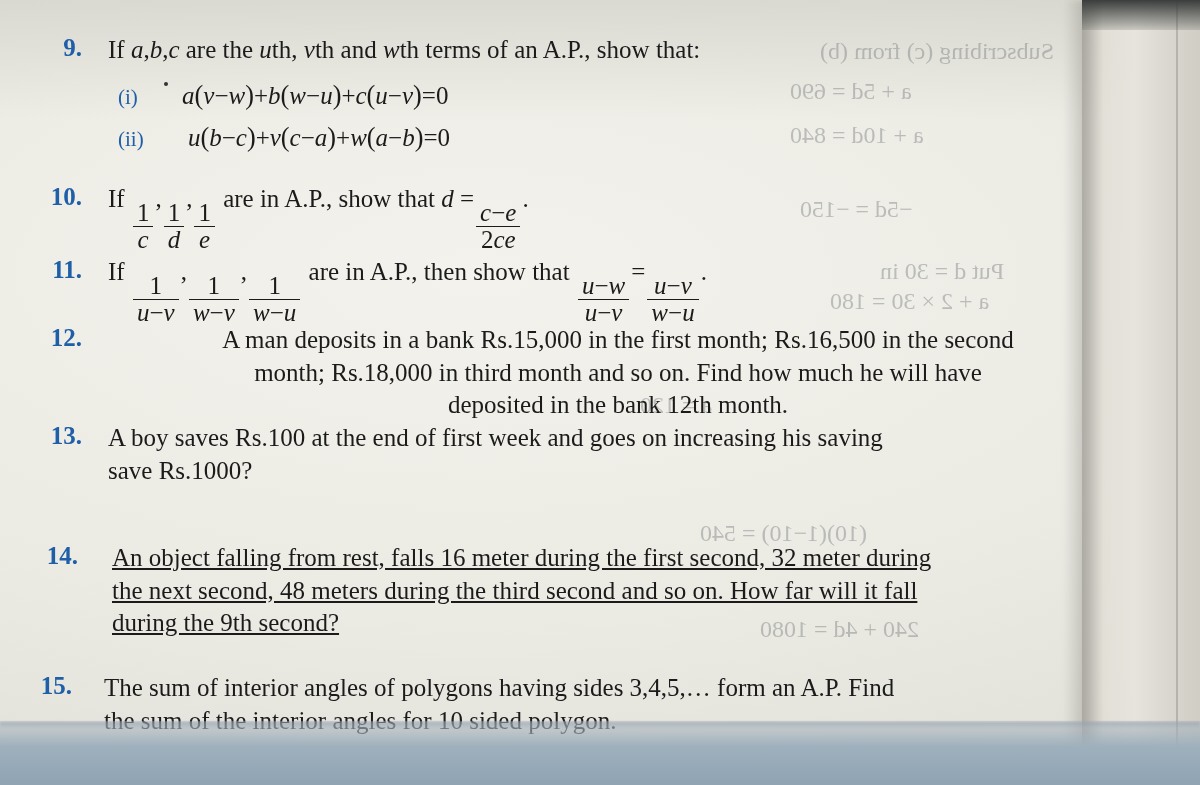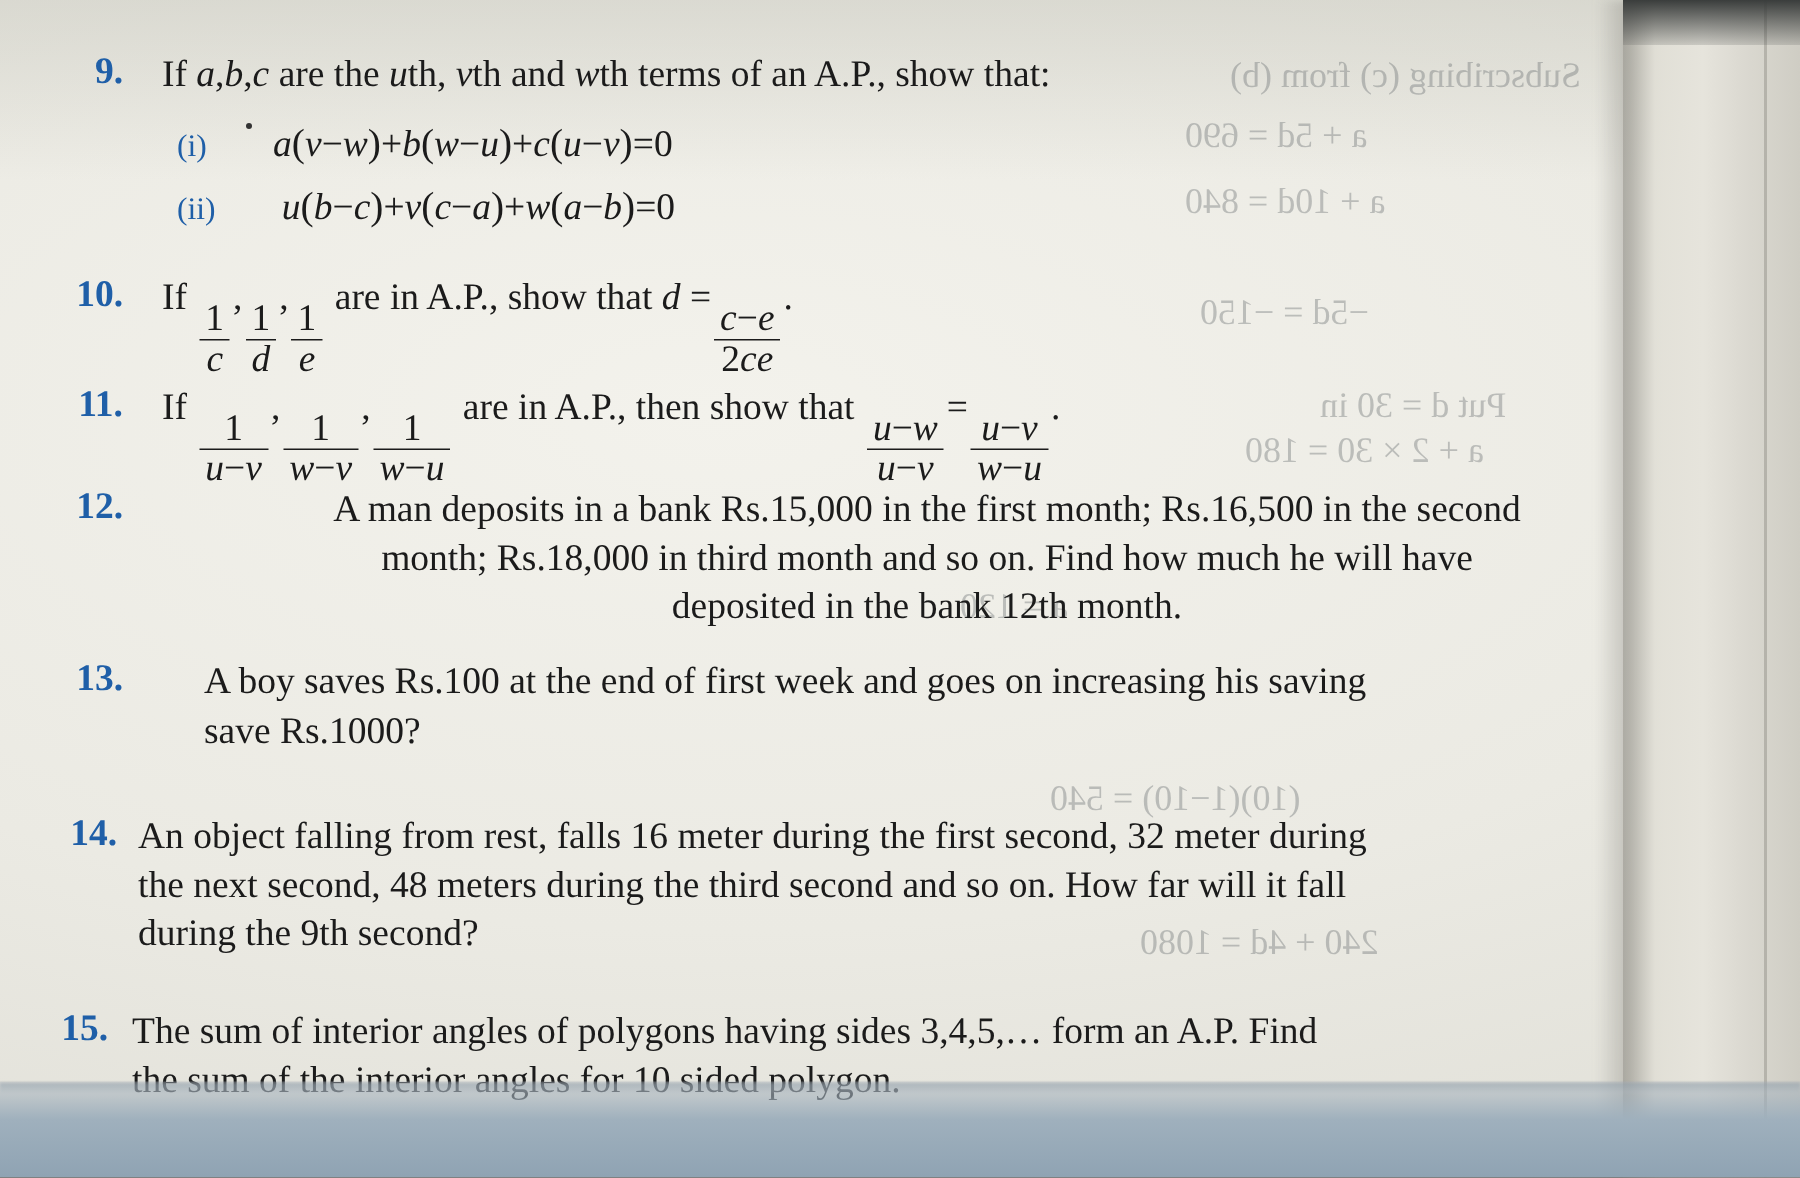--- a/index.html
+++ b/index.html
@@ -232,40 +232,40 @@
 
     <div class="item" style="left:24px; top:324px;">
       <div class="num">12.</div>
       <div class="body" style="width:1020px;text-align:center;">
         <span class="ln">A man deposits in a bank Rs.15,000 in the first month; Rs.16,500 in the second</span>
         <span class="ln">month; Rs.18,000 in third month and so on. Find how much he will have</span>
         <span class="ln">deposited in the bank 12th month.</span>
       </div>
     </div>
 
-    <div class="item" style="left:24px; top:439px;gap:28px;">
+    <div class="item" style="left:24px; top:422px;">
       <div class="num">13.</div>
       <div class="body" style="width:1020px;">
         <span class="ln">A boy saves Rs.100 at the end of first week and goes on increasing his saving</span>
         <span class="ln">save Rs.1000?</span>
       </div>
     </div>
 
     <div class="item" style="left:20px; top:542px;">
       <div class="num">14.</div>
-      <div class="body" style="width:1030px; margin-left:14px;">
+      <div class="body" style="width:1030px; margin-left:34px;text-decoration:underline;">
         <span class="ln">An object falling from rest, falls 16 meter during the first second, 32 meter during</span>
         <span class="ln">the next second, 48 meters during the third second and so on. How far will it fall</span>
         <span class="ln">during the 9th second?</span>
       </div>
     </div>
 
     <div class="item" style="left:14px; top:672px;">
       <div class="num">15.</div>
-      <div class="body" style="width:1030px; margin-left:16px;">
+      <div class="body" style="width:1030px; margin-left:32px;">
         <span class="ln">The sum of interior angles of polygons having sides 3,4,5,… form an A.P. Find</span>
         <span class="ln">the sum of the interior angles for 10 sided polygon.</span>
       </div>
     </div>
 
   </div>
 
   <div class="gutter-shadow"></div>
   <div class="gutter"></div>
   <div class="gutter-edge"></div>

